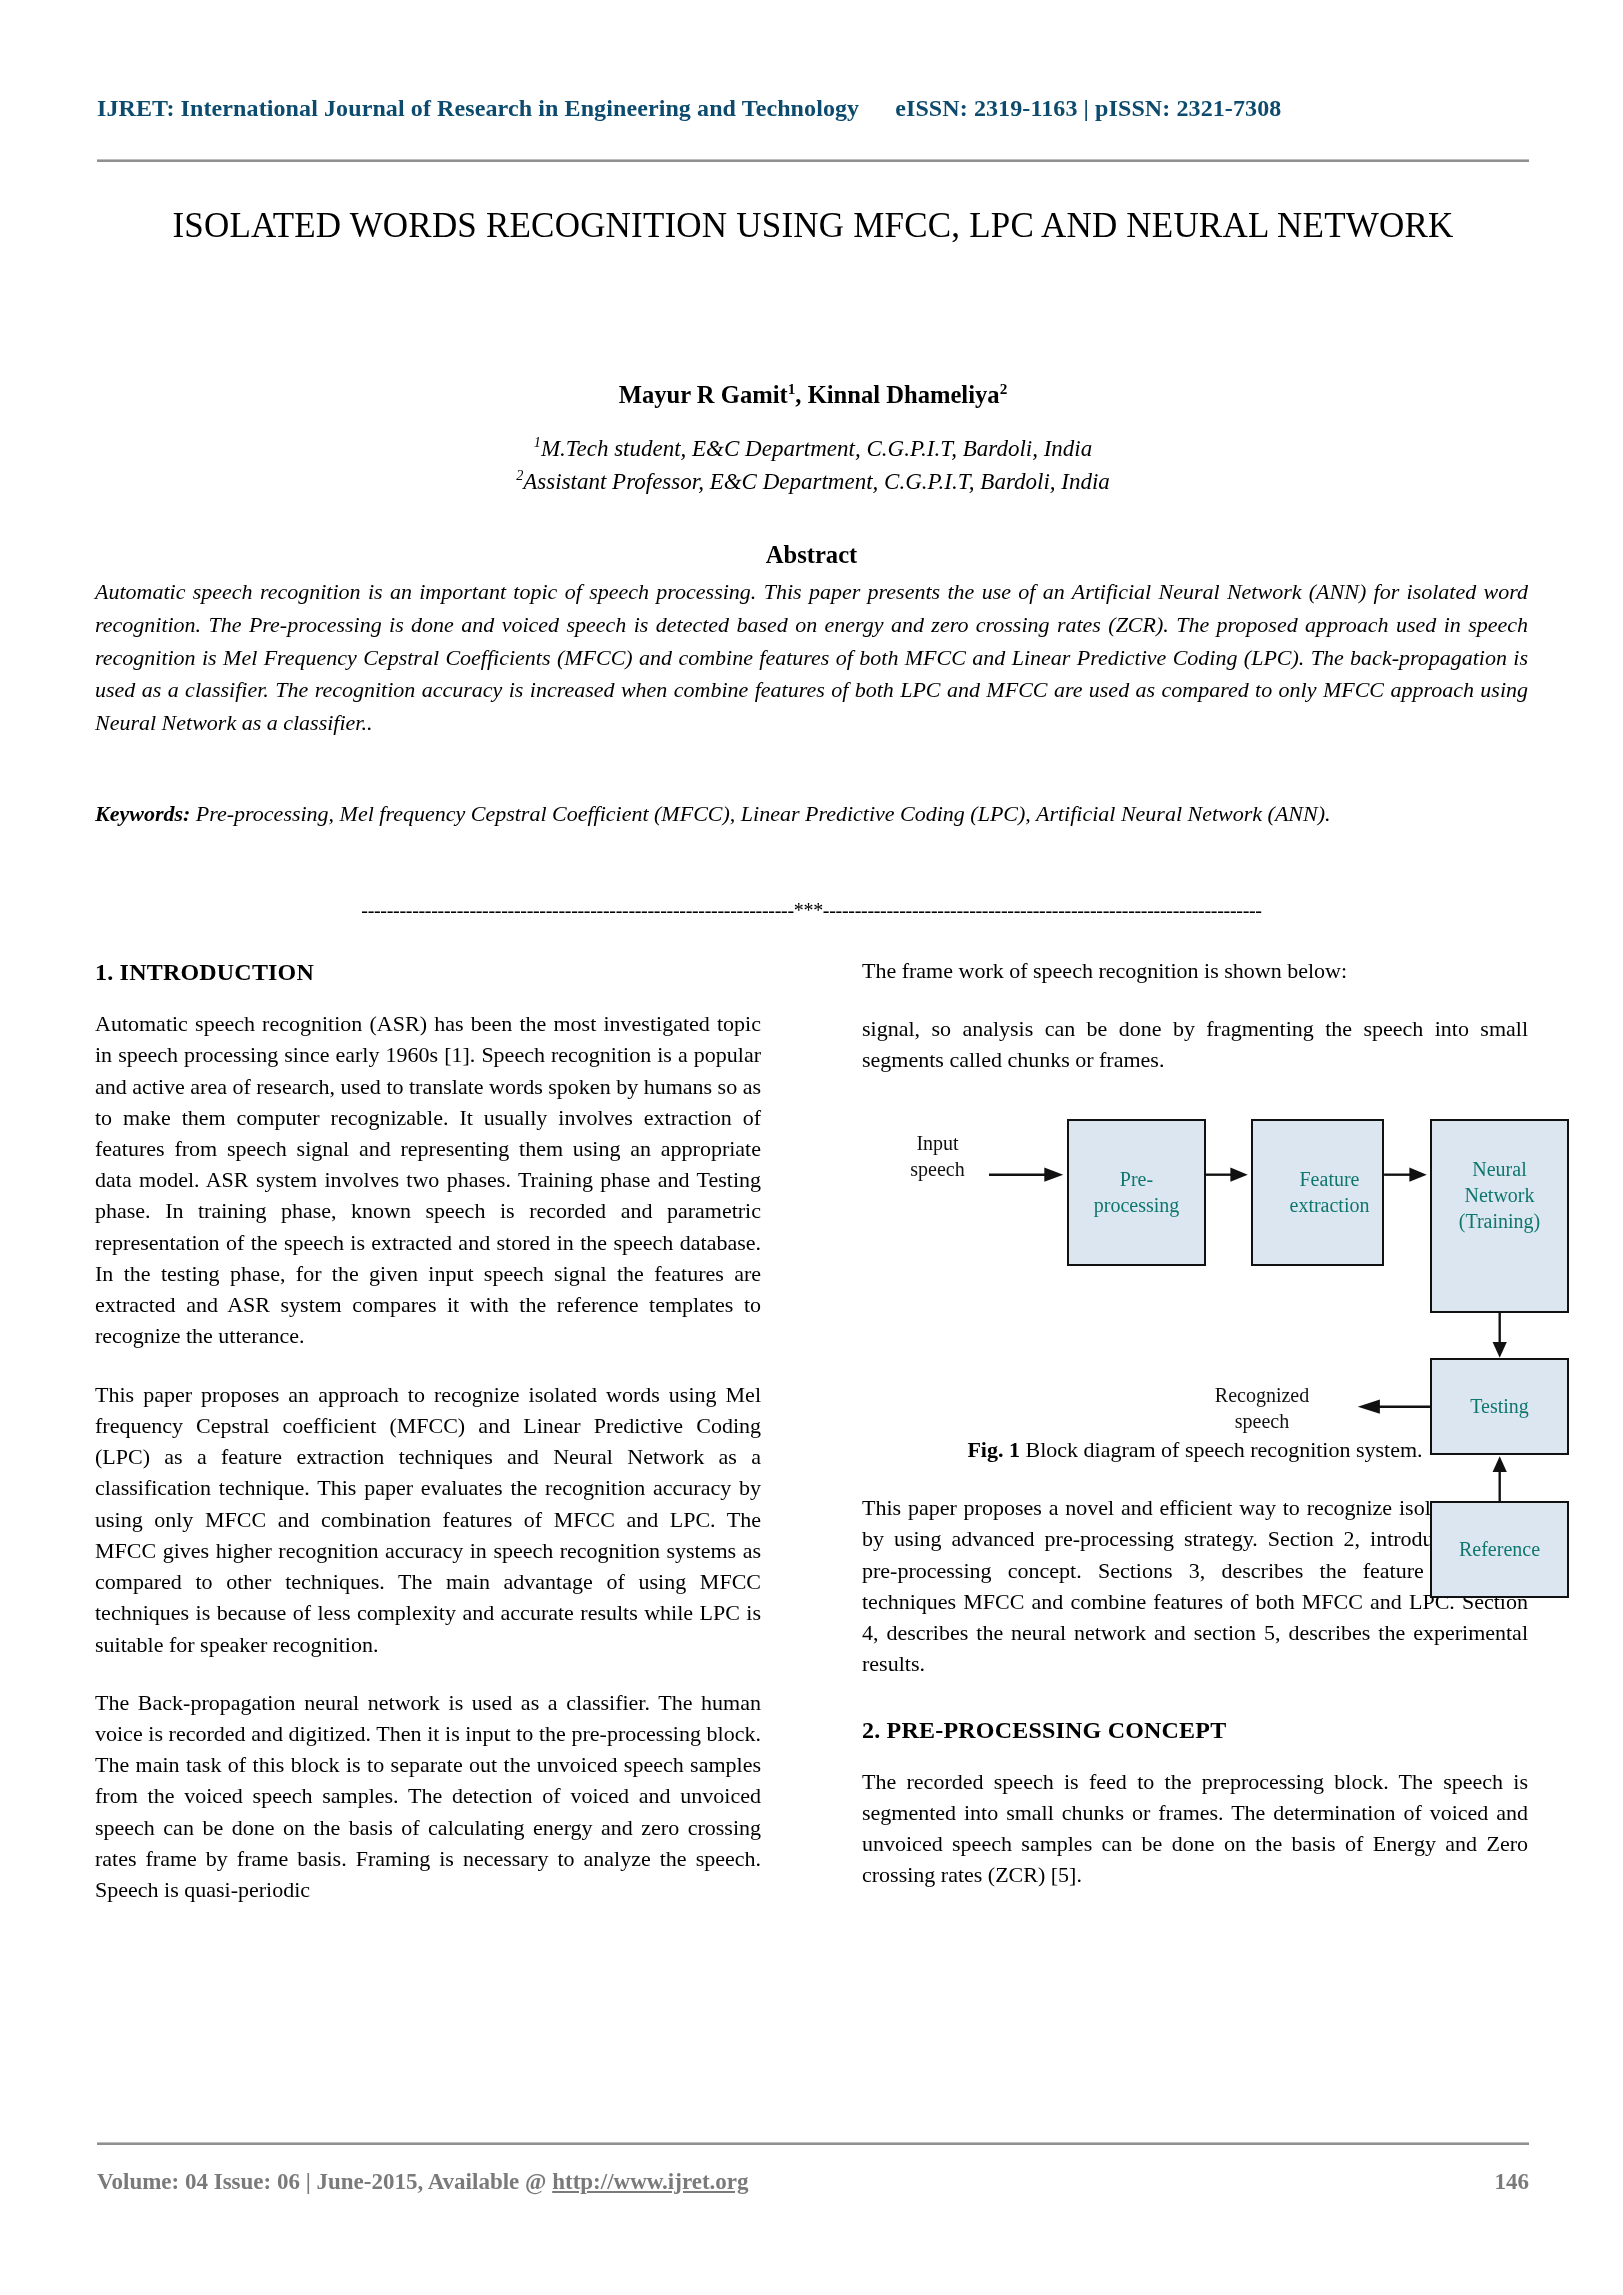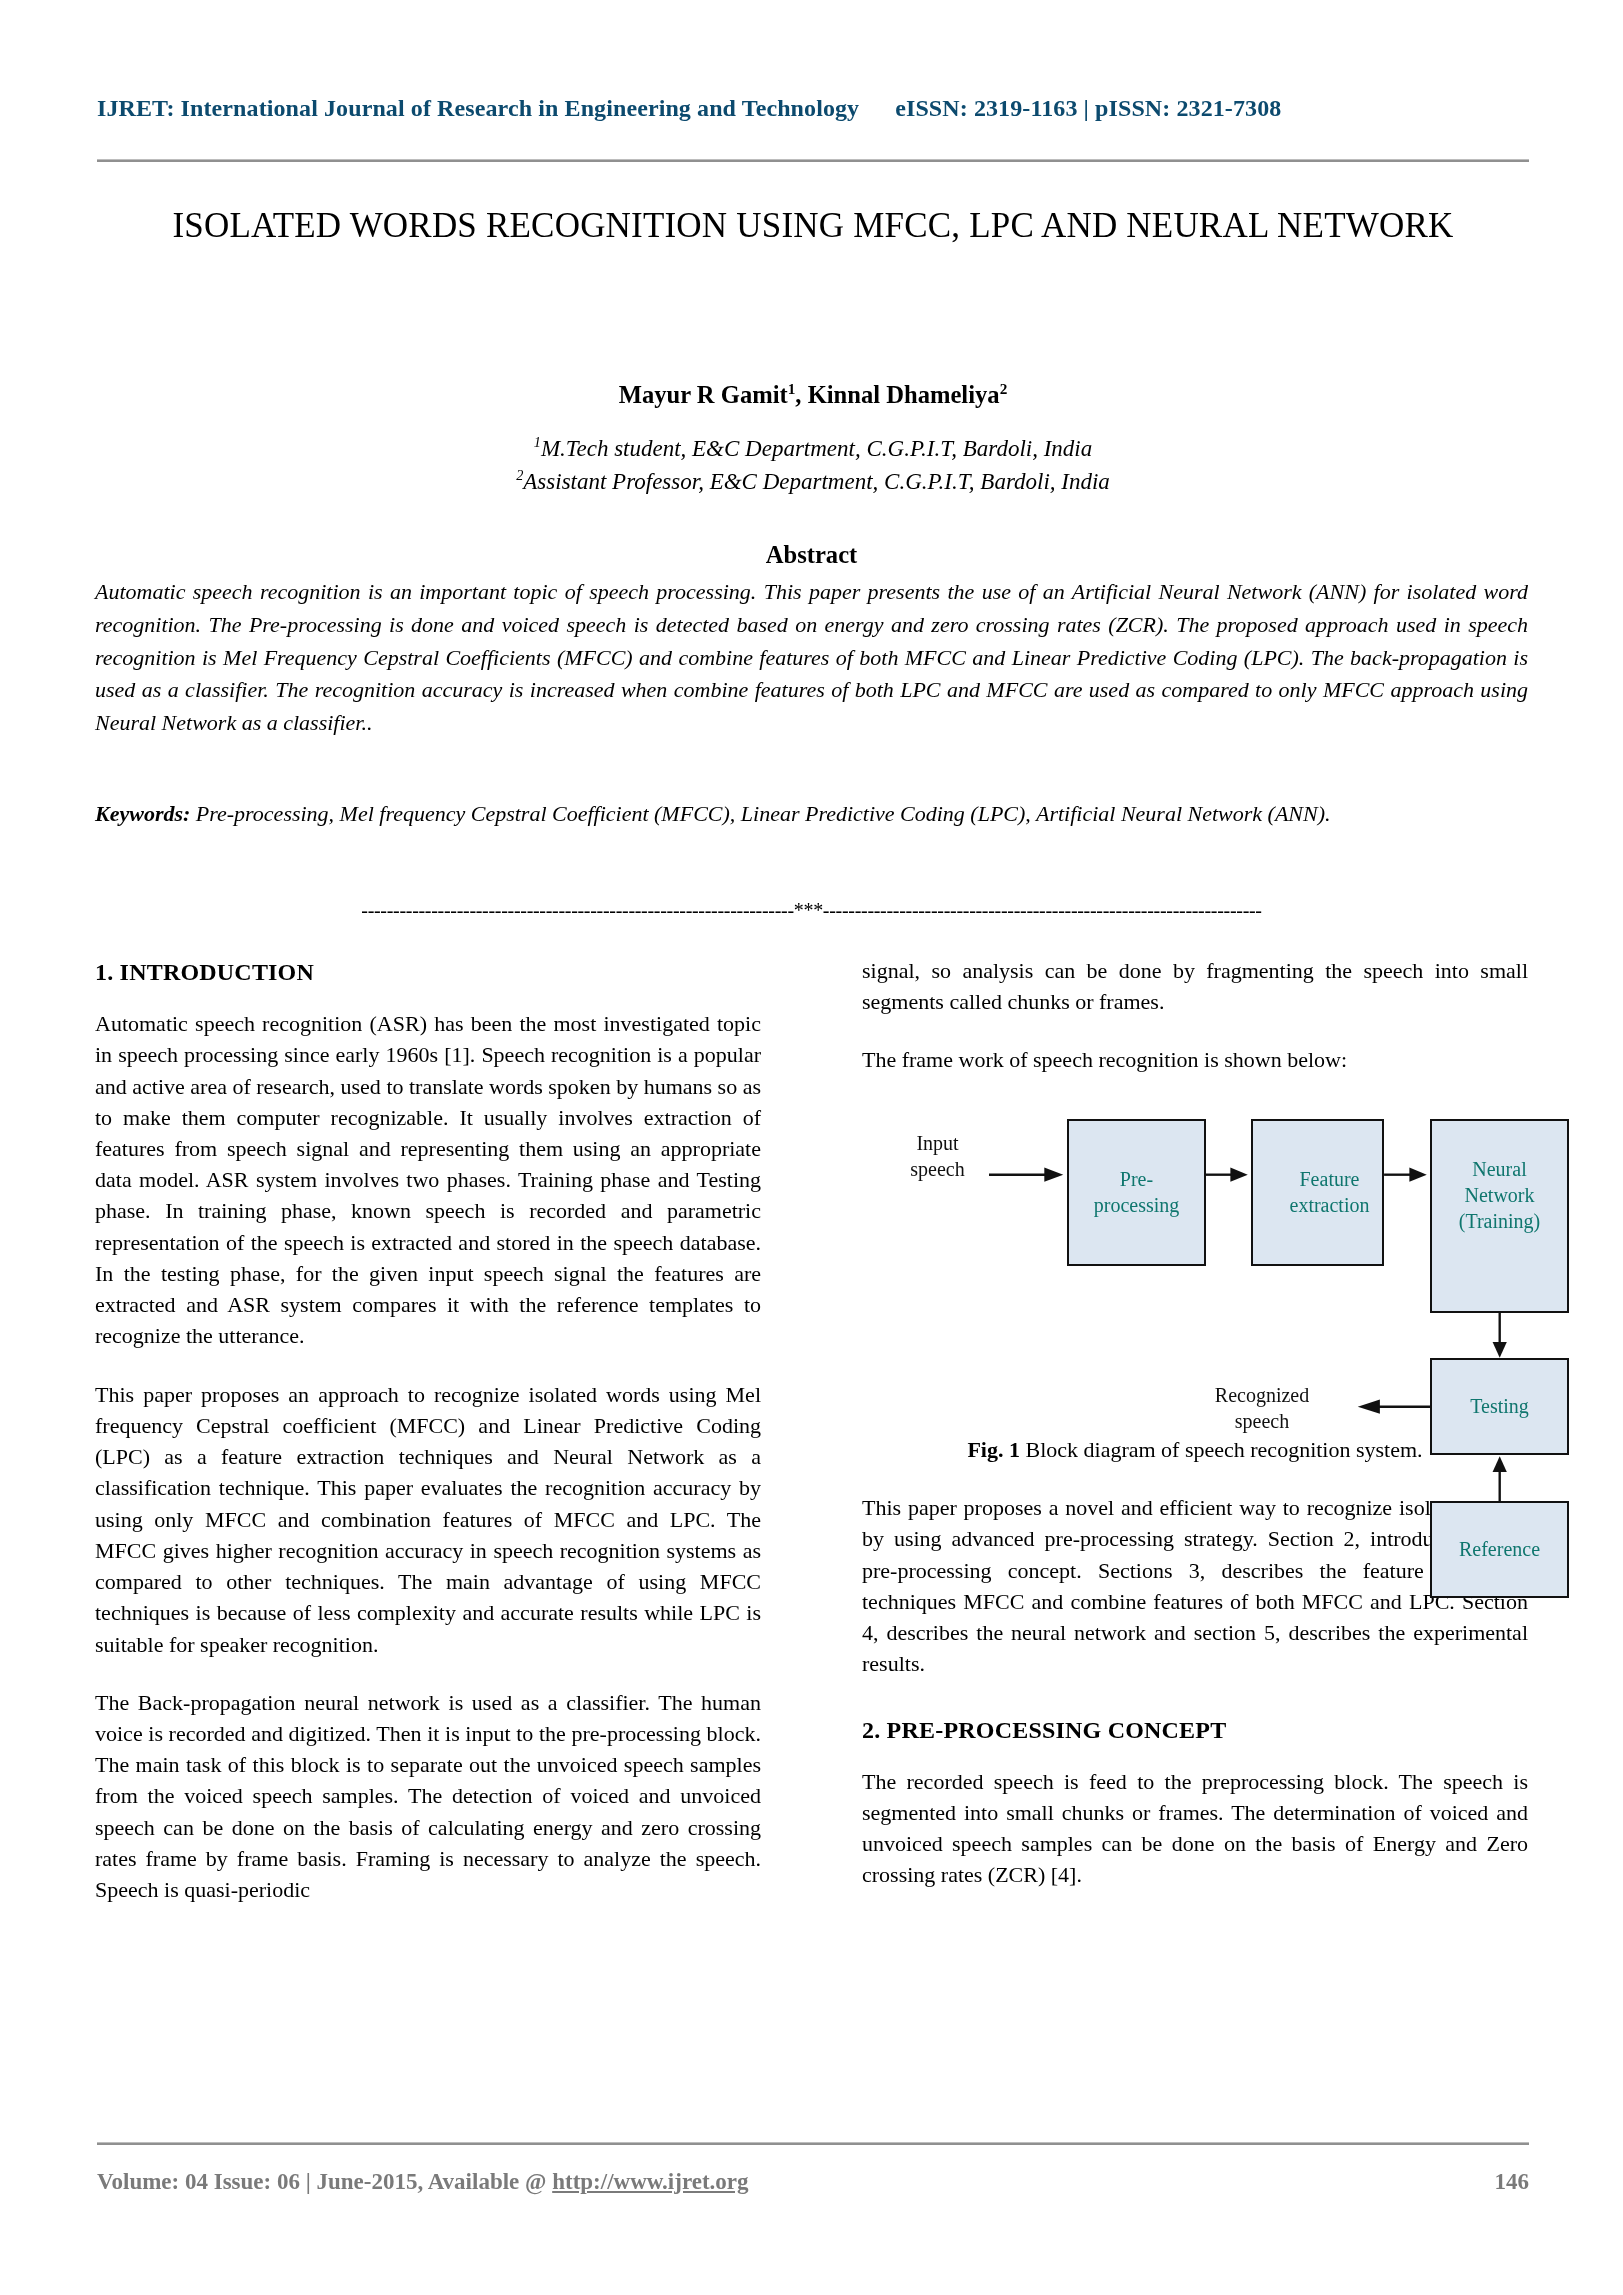--- a/index.html
+++ b/index.html
@@ -266,22 +266,22 @@
   <div class="separator">--------------------------------------------------------------------***---------------------------------------------------------------------</div>
 
   <div class="col col-left">
     <div class="section-heading">1. INTRODUCTION</div>
     <p class="para">Automatic speech recognition (ASR) has been the most investigated topic in speech processing since early 1960s [1]. Speech recognition is a popular and active area of research, used to translate words spoken by humans so as to make them computer recognizable. It usually involves extraction of features from speech signal and representing them using an appropriate data model. ASR system involves two phases. Training phase and Testing phase. In training phase, known speech is recorded and parametric representation of the speech is extracted and stored in the speech database. In the testing phase, for the given input speech signal the features are extracted and ASR system compares it with the reference templates to recognize the utterance.</p>
     <p class="para">This paper proposes an approach to recognize isolated words using Mel frequency Cepstral coefficient (MFCC) and Linear Predictive Coding (LPC) as a feature extraction techniques and Neural Network as a classification technique. This paper evaluates the recognition accuracy by using only MFCC and combination features of MFCC and LPC. The MFCC gives higher recognition accuracy in speech recognition systems as compared to other techniques. The main advantage of using MFCC techniques is because of less complexity and accurate results while LPC is suitable for speaker recognition.</p>
     <p class="para">The Back-propagation neural network is used as a classifier. The human voice is recorded and digitized. Then it is input to the pre-processing block. The main task of this block is to separate out the unvoiced speech samples from the voiced speech samples. The detection of voiced and unvoiced speech can be done on the basis of calculating energy and zero crossing rates frame by frame basis. Framing is necessary to analyze the speech. Speech is quasi-periodic</p>
   </div>
 
   <div class="col col-right">
+    <p class="para">The frame work of speech recognition is shown below:</p>
     <p class="para">signal, so analysis can be done by fragmenting the speech into small segments called chunks or frames.</p>
-    <p class="para">The frame work of speech recognition is shown below:</p>
 
     <div class="figure-block">
       <div class="figure-canvas">
 
         <div class="fig-label" style="left:16px; top:27px; width:119px;">
           <div>Input</div>
           <div>speech</div>
         </div>
 
         <svg style="position:absolute; left:127px; top:63px;" width="79" height="17.4" viewBox="0 0 100 22">
@@ -349,21 +349,21 @@
           <div>Reference</div>
         </div>
 
       </div>
 
       <div class="fig-caption"><b>Fig. 1</b><span> Block diagram of speech recognition system.</span></div>
     </div>
 
     <p class="para" style="margin-top:27px;">This paper proposes a novel and efficient way to recognize isolated words by using advanced pre-processing strategy. Section 2, introduces a new pre-processing concept. Sections 3, describes the feature extraction techniques MFCC and combine features of both MFCC and LPC. Section 4, describes the neural network and section 5, describes the experimental results.</p>
     <div class="section-heading spaced-above">2. PRE-PROCESSING CONCEPT</div>
-    <p class="para">The recorded speech is feed to the preprocessing block. The speech is segmented into small chunks or frames. The determination of voiced and unvoiced speech samples can be done on the basis of Energy and Zero crossing rates (ZCR) [4].</p>
+    <p class="para">The recorded speech is feed to the preprocessing block. The speech is segmented into small chunks or frames. The determination of voiced and unvoiced speech samples can be done on the basis of Energy and Zero crossing rates (ZCR) [5].</p>
   </div>
 
   <div class="footer-rule"></div>
   <div class="footer">
     <span><span>Volume: 04 Issue: 06 | June-2015, Available @ </span><span class="url">http://www.ijret.org</span></span>
     <span>146</span>
   </div>
 
 </div>
 

